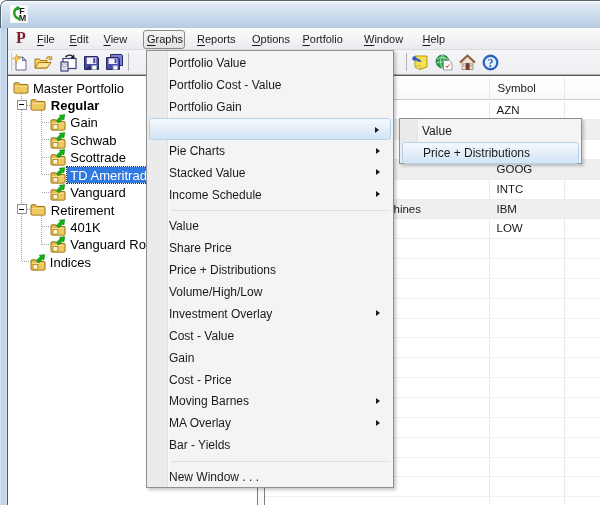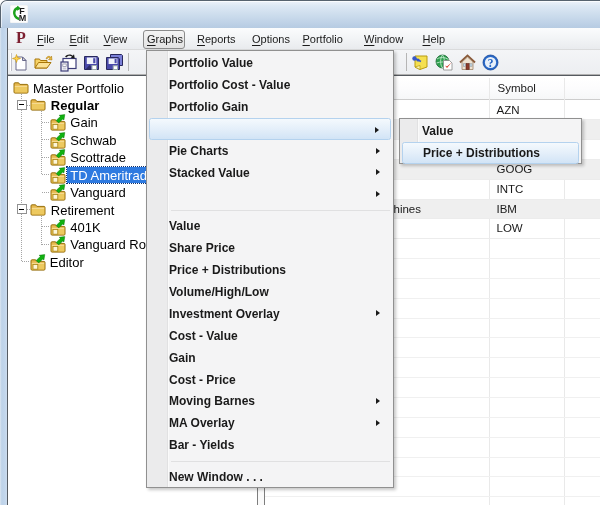--- a/index.html
+++ b/index.html
@@ -51,21 +51,21 @@
 
 .trow { position:absolute; font-size:13px; color:#000; white-space:nowrap; }
 .tsel { background:#2e7ae0; color:#fff; outline:1px dotted #10306a; }
 
 
 .menu { position:absolute; background:#f4f4f5; border:1px solid #909090;
   box-shadow:2px 2px 3px rgba(0,0,0,0.22); }
 .menu .gutterline { position:absolute; top:0; bottom:0; width:1px; background:#e1e1e2; }
 .menu .gutterline2 { position:absolute; top:0; bottom:0; width:1px; background:#fafafa; }
 .menu .gutter { position:absolute; top:0; bottom:0; left:0; background:#ebebec; }
-.mitem { position:absolute; left:1.5px; right:1.5px; height:21.9px; font-size:12px; color:#1a1a1a;font-weight:bold; }
+.mitem { position:absolute; left:1.5px; right:1.5px; height:21.9px; font-size:12px; color:#1a1a1a; }
 .mitem .lbl { position:absolute; top:4px; }
 .msep { position:absolute; height:1px; background:#e0e0e1; }
 .arrow { position:absolute; width:0; height:0; border-left:4px solid #1a1a1a;
   border-top:3.5px solid transparent; border-bottom:3.5px solid transparent; top:7.5px; }
 .hilite { background:linear-gradient(180deg,#f4f9fd 0%,#e6f0fa 45%,#d2e4f6 100%);
   border:1px solid #b4d2ee; border-radius:2.5px; }
 .hilite .lbl { top:3px !important; }
 </style>
 </head>
 <body>
@@ -494,21 +494,21 @@
         <svg width="19" height="17" viewBox="0 0 19 17" style="position:absolute;left:0;top:0">
           <g transform="translate(0,3)">
             <path d="M1 3.8 C1 3.2 1.4 2.8 2 2.8 L5.6 2.8 L6.8 4.4 L14 4.4 C14.6 4.4 15 4.8 15 5.4 L15 12.1 C15 12.7 14.6 13.1 14 13.1 L2 13.1 C1.4 13.1 1 12.7 1 12.1 Z" fill="#e7b94d" stroke="#97700d" stroke-width="1"></path>
             <path d="M1.8 5.8 L14.2 5.8 L14.2 7 L1.8 7 Z" fill="#f6dc95"></path>
             <path d="M1.8 6.9 L14.2 6.9 L14.2 12.4 L1.8 12.4 Z" fill="#edc95f"></path>
             <rect x="3" y="7.4" width="4.8" height="4.8" fill="#fdf6d8" stroke="#a8820e" stroke-width="0.8"></rect>
           </g>
           <path d="M14.8 0.6 L13.9 6 L12.8 4.9 L8.7 9 L6.2 6.5 L10.3 2.4 L9.2 1.3 Z" fill="#11b211" stroke="#0a7a0a" stroke-width="0.5"></path>
         </svg>
       </div>
-      <div class="trow" style="left:46.8px;top:254.3px;padding:0.5px 3px;">Editor</div>
+      <div class="trow" style="left:46.8px;top:254.3px;padding:0.5px 3px;">Indices</div>
     </div>
 
   <div class="menu" style="left:146px;top:50px;width:247.5px;height:438.2px;">
     <div class="gutter" style="width:20px"></div>
     <div class="gutterline" style="left:20px"></div>
     <div class="gutterline2" style="left:21px"></div>
     <div id="menuitems">
         <div class="mitem" style="top:1.4px">
           <span class="lbl" style="left:20.5px">Portfolio Value</span>
         </div>
@@ -523,20 +523,21 @@
         </div>
         <div class="mitem" style="top:89px">
           <span class="lbl" style="left:20.5px">Pie Charts</span>
           <span class="arrow" style="right:11px"></span>
         </div>
         <div class="mitem" style="top:110.9px">
           <span class="lbl" style="left:20.5px">Stacked Value</span>
           <span class="arrow" style="right:11px"></span>
         </div>
         <div class="mitem" style="top:132.8px">
+          <span class="lbl" style="left:20.5px">Income Schedule</span>
           <span class="arrow" style="right:11px"></span>
         </div>
         <div class="msep" style="left:24px;right:3px;top:159.20000000000002px"></div>
         <div class="mitem" style="top:164.20000000000002px">
           <span class="lbl" style="left:20.5px">Value</span>
         </div>
         <div class="mitem" style="top:186.10000000000002px">
           <span class="lbl" style="left:20.5px">Share Price</span>
         </div>
         <div class="mitem" style="top:208.00000000000003px">

